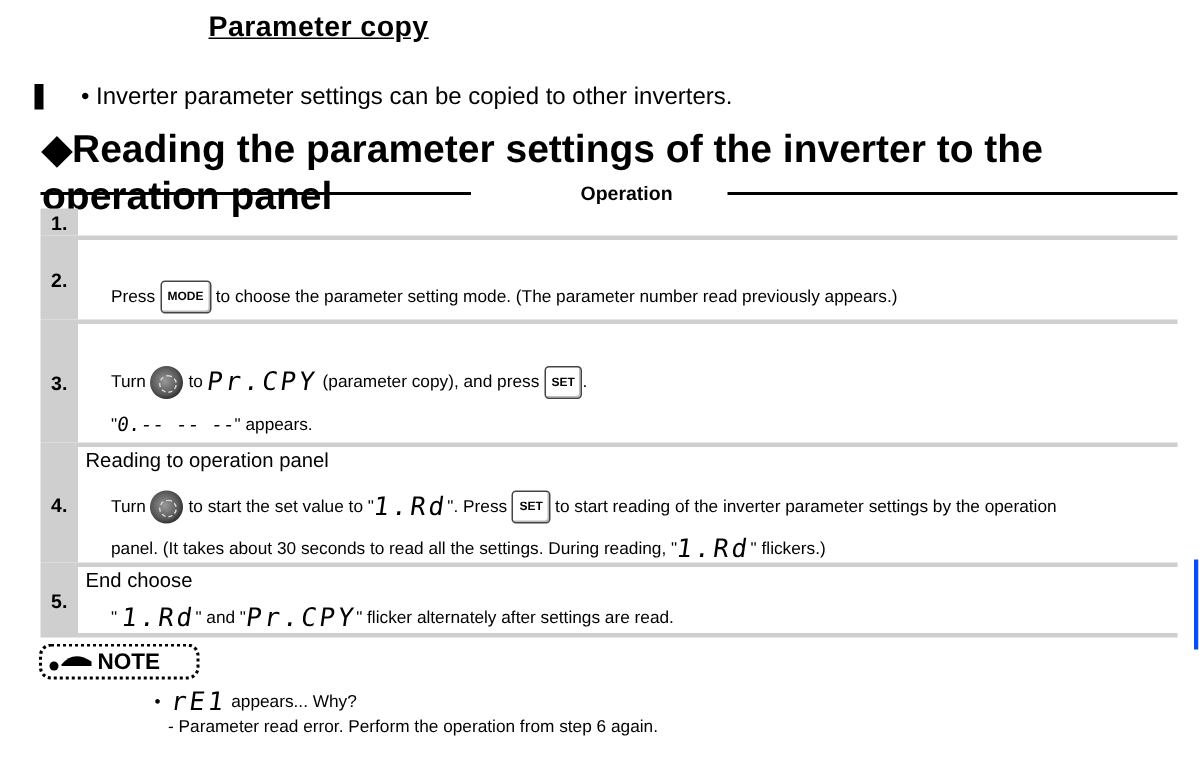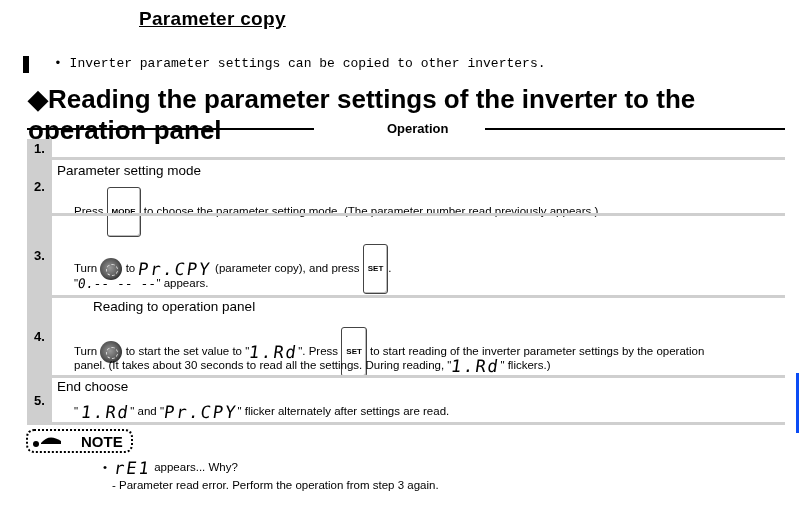--- a/index.html
+++ b/index.html
@@ -1,31 +1,31 @@
 <!DOCTYPE html>
 <html><head>
 <meta charset="utf-8">
 <style>
   html, body { margin:0; padding:0; background:#fff; }
   body { width:799px; height:507px; position:relative; overflow:hidden; font-family:"Liberation Sans", sans-serif; color:#000; }
   .abs { position:absolute; }
   .title { left:139px; top:8px; font-size:19px; font-weight:bold; letter-spacing:0.3px;text-decoration:underline; }
   .marker { left:23px; top:56px; width:6px; height:17px; background:#000; }
-  .intro { left:54px; top:56px; font-size:13px;font-family:Liberation Mono, monospace; }
+  .intro { left:54px; top:56px; font-size:16px; }
   .section-title { left:28px; top:84px; font-size:26px; font-weight:bold; }
   .op-line-l { left:27px; top:128px; width:287px; height:2px; background:#000; }
   .op-line-r { left:485px; top:128px; width:300px; height:2px; background:#000; }
   .op-label { left:366px; top:121px; font-size:13px; font-weight:bold;margin-left:21px; }
   .row { position:absolute; left:27px; width:758px; }
   .num { position:absolute; left:0; top:0; bottom:0; width:25px; background:#cfcfcf; font-weight:bold; font-size:13px; display:flex; align-items:center; justify-content:center; }
   .sep { position:absolute; left:27px; width:758px; height:3px; background:#cfcfcf; }
   .txt { position:absolute; font-size:13px; white-space:nowrap; }
   .small { font-size:11.5px; }
   .heading { left:30px; font-size:13.5px; }
-  .key { display:inline-block; border:1px solid #444; border-radius:3px; font-size:8px; font-weight:bold; padding:20px 4px; vertical-align:middle; line-height:1; background:#fff; box-shadow:inset -1px -1px 0 #bbb; }
+  .key { display:inline-block; border:1px solid #444; border-radius:3px; font-size:8px; font-weight:bold; padding:6px 4px; vertical-align:middle; line-height:1; background:#fff; box-shadow:inset -1px -1px 0 #bbb; }
   .seg { font-family:"DejaVu Sans Mono", monospace; font-size:17px; letter-spacing:2px; font-weight:normal; vertical-align:middle; transform:skewX(-8deg); display:inline-block; }
   .dial { display:inline-block; width:22px; height:22px; border-radius:50%; background:radial-gradient(circle at 45% 45%, #999 0%, #555 55%, #333 70%, #9ab 90%, #dfe 100%); vertical-align:middle; position:relative; }
   .dial::after { content:""; position:absolute; left:6px; top:6px; width:10px; height:10px; border-radius:50%; border:1px dashed #ddd; }
   .note-box { left:26px; top:429px; width:103px; height:20px; border:2px dotted #000; border-radius:8px; font-weight:bold; font-size:15px; display:flex; align-items:center; }
   .blue-bar { left:796px; top:373px; width:3px; height:60px; background:#0a4cf5; }
 </style>
 </head>
 <body>
 
 <div class="abs title">Parameter copy</div>
@@ -37,21 +37,20 @@
 <div class="abs op-label">Operation</div>
 <div class="abs op-line-r"></div>
 
 <div class="row" style="top:139px;height:18px;">
   <div class="num">1.</div>
 </div>
 <div class="sep" style="top:157px;"></div>
 
 <div class="row" style="top:160px;height:53px;">
   <div class="num">2.</div>
-  <div class="txt heading" style="top:3px;">Parameter setting mode</div>
   <div class="txt small" style="left:47px;top:27px;">
     <span>Press</span>
     <span class="key">MODE</span>
     <span>to choose the parameter setting mode. (The parameter number read previously appears.)</span>
   </div>
 </div>
 <div class="sep" style="top:213px;"></div>
 
 <div class="row" style="top:216px;height:79px;">
   <div class="num">3.</div>
@@ -64,21 +63,21 @@
     <span class="key">SET</span><span>.</span>
   </div>
   <div class="txt small" style="left:47px;top:60px;">
     "<span class="seg" style="font-size:13px;letter-spacing:0;">0.-- -- --</span><span>" appears.</span>
   </div>
 </div>
 <div class="sep" style="top:295px;"></div>
 
 <div class="row" style="top:298px;height:77px;">
   <div class="num">4.</div>
-  <div class="txt heading" style="top:1px;margin-left:36px;">Reading to operation panel</div>
+  <div class="txt heading" style="top:1px;">Reading to operation panel</div>
   <div class="txt small" style="left:47px;top:29px;">
     <span>Turn</span>
     <span class="dial"></span>
     <span>to start the set value to "</span><span class="seg">1.Rd</span><span>". Press</span>
     <span class="key">SET</span>
     <span>to start reading of the inverter parameter settings by the operation</span>
   </div>
   <div class="txt small" style="left:47px;top:58px;">
     <span>panel. (It takes about 30 seconds to read all the settings. During reading, "</span><span class="seg">1.Rd</span><span>" flickers.)</span>
   </div>
@@ -93,22 +92,22 @@
     <span class="seg">1.Rd</span><span>" and "</span><span class="seg">Pr.CPY</span><span>" flicker alternately after settings are read.</span>
   </div>
 </div>
 <div class="sep" style="top:422px;"></div>
 
 <div class="abs note-box">
   <svg width="34" height="16" viewBox="0 0 34 16" style="margin-left:3px;">
     <circle cx="5" cy="11" r="3" fill="#000"></circle>
     <path d="M10 10 Q18 0 30 8 L30 11 L10 11 Z" fill="#000"></path>
   </svg>
-  <span style="margin-left:16px;">NOTE</span>
+  <span style="margin-left:0;">NOTE</span>
 </div>
 <div class="abs txt small" style="left:103px;top:458px;">
   <span>•</span>
   <span class="seg" style="margin-left:4px;">rE1</span>
   <span>appears... Why?</span>
 </div>
-<div class="abs txt small" style="left:112px;top:479px;">-  Parameter read error. Perform the operation from step 3 again.</div>
+<div class="abs txt small" style="left:112px;top:479px;">-  Parameter read error. Perform the operation from step 6 again.</div>
 
 <div class="abs blue-bar"></div>
 
 </body></html>

